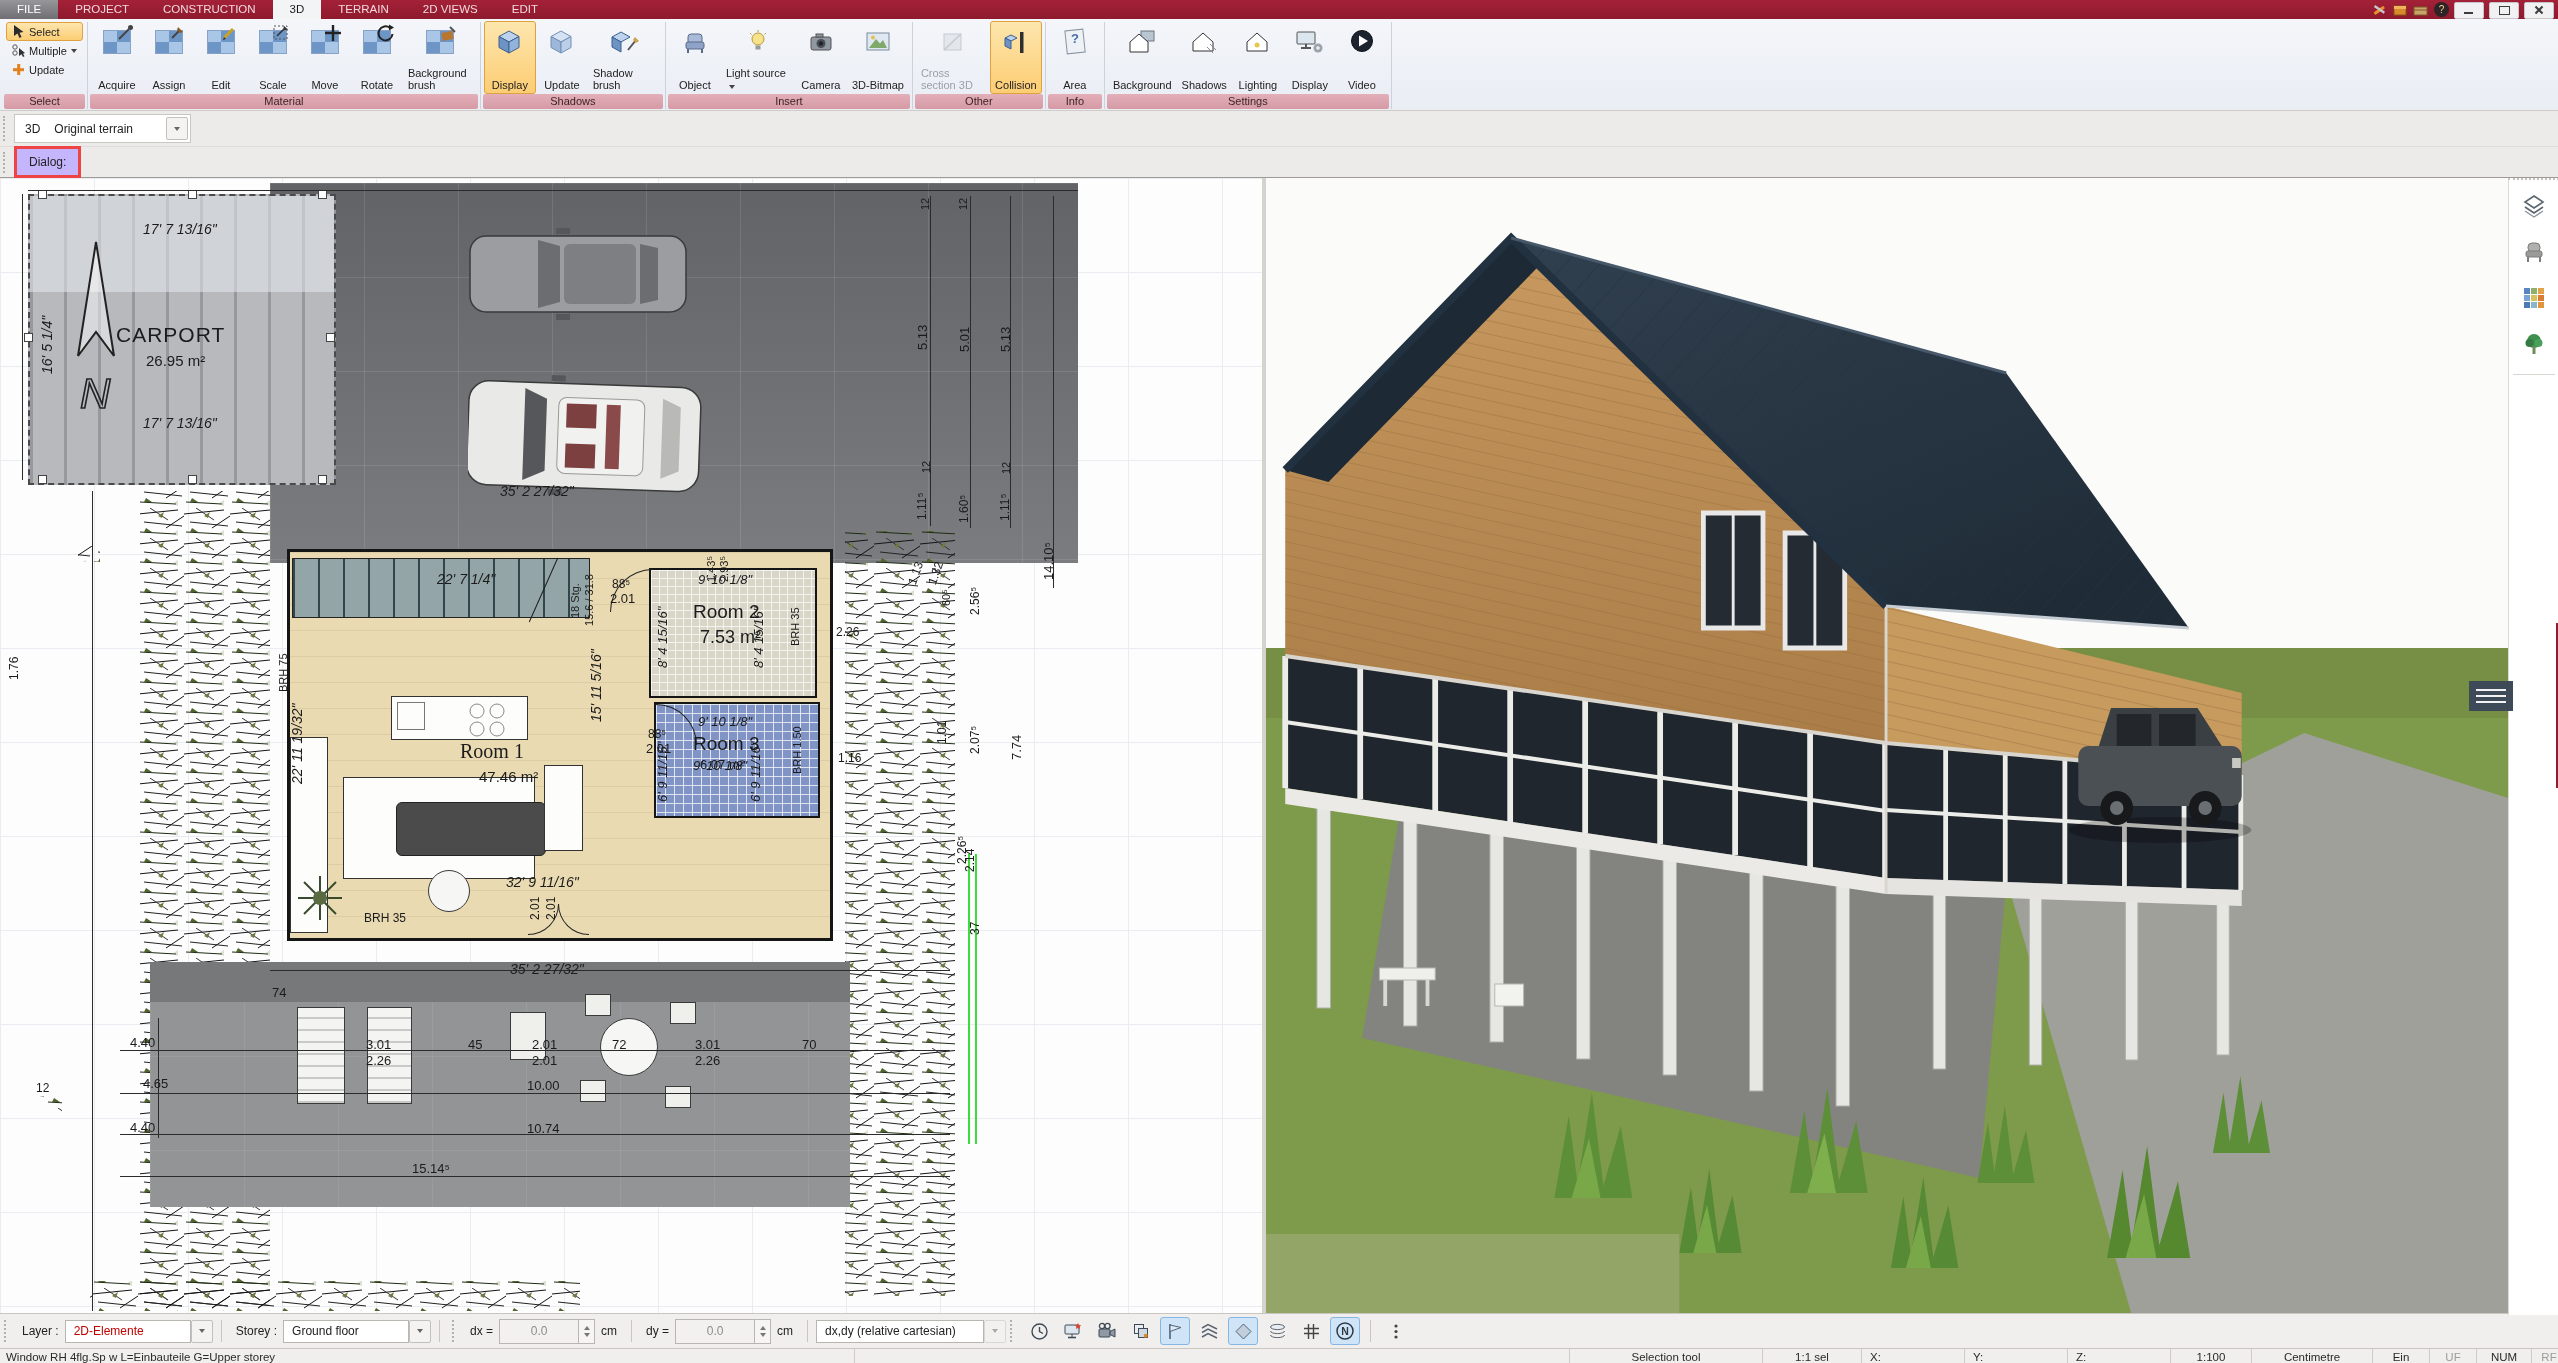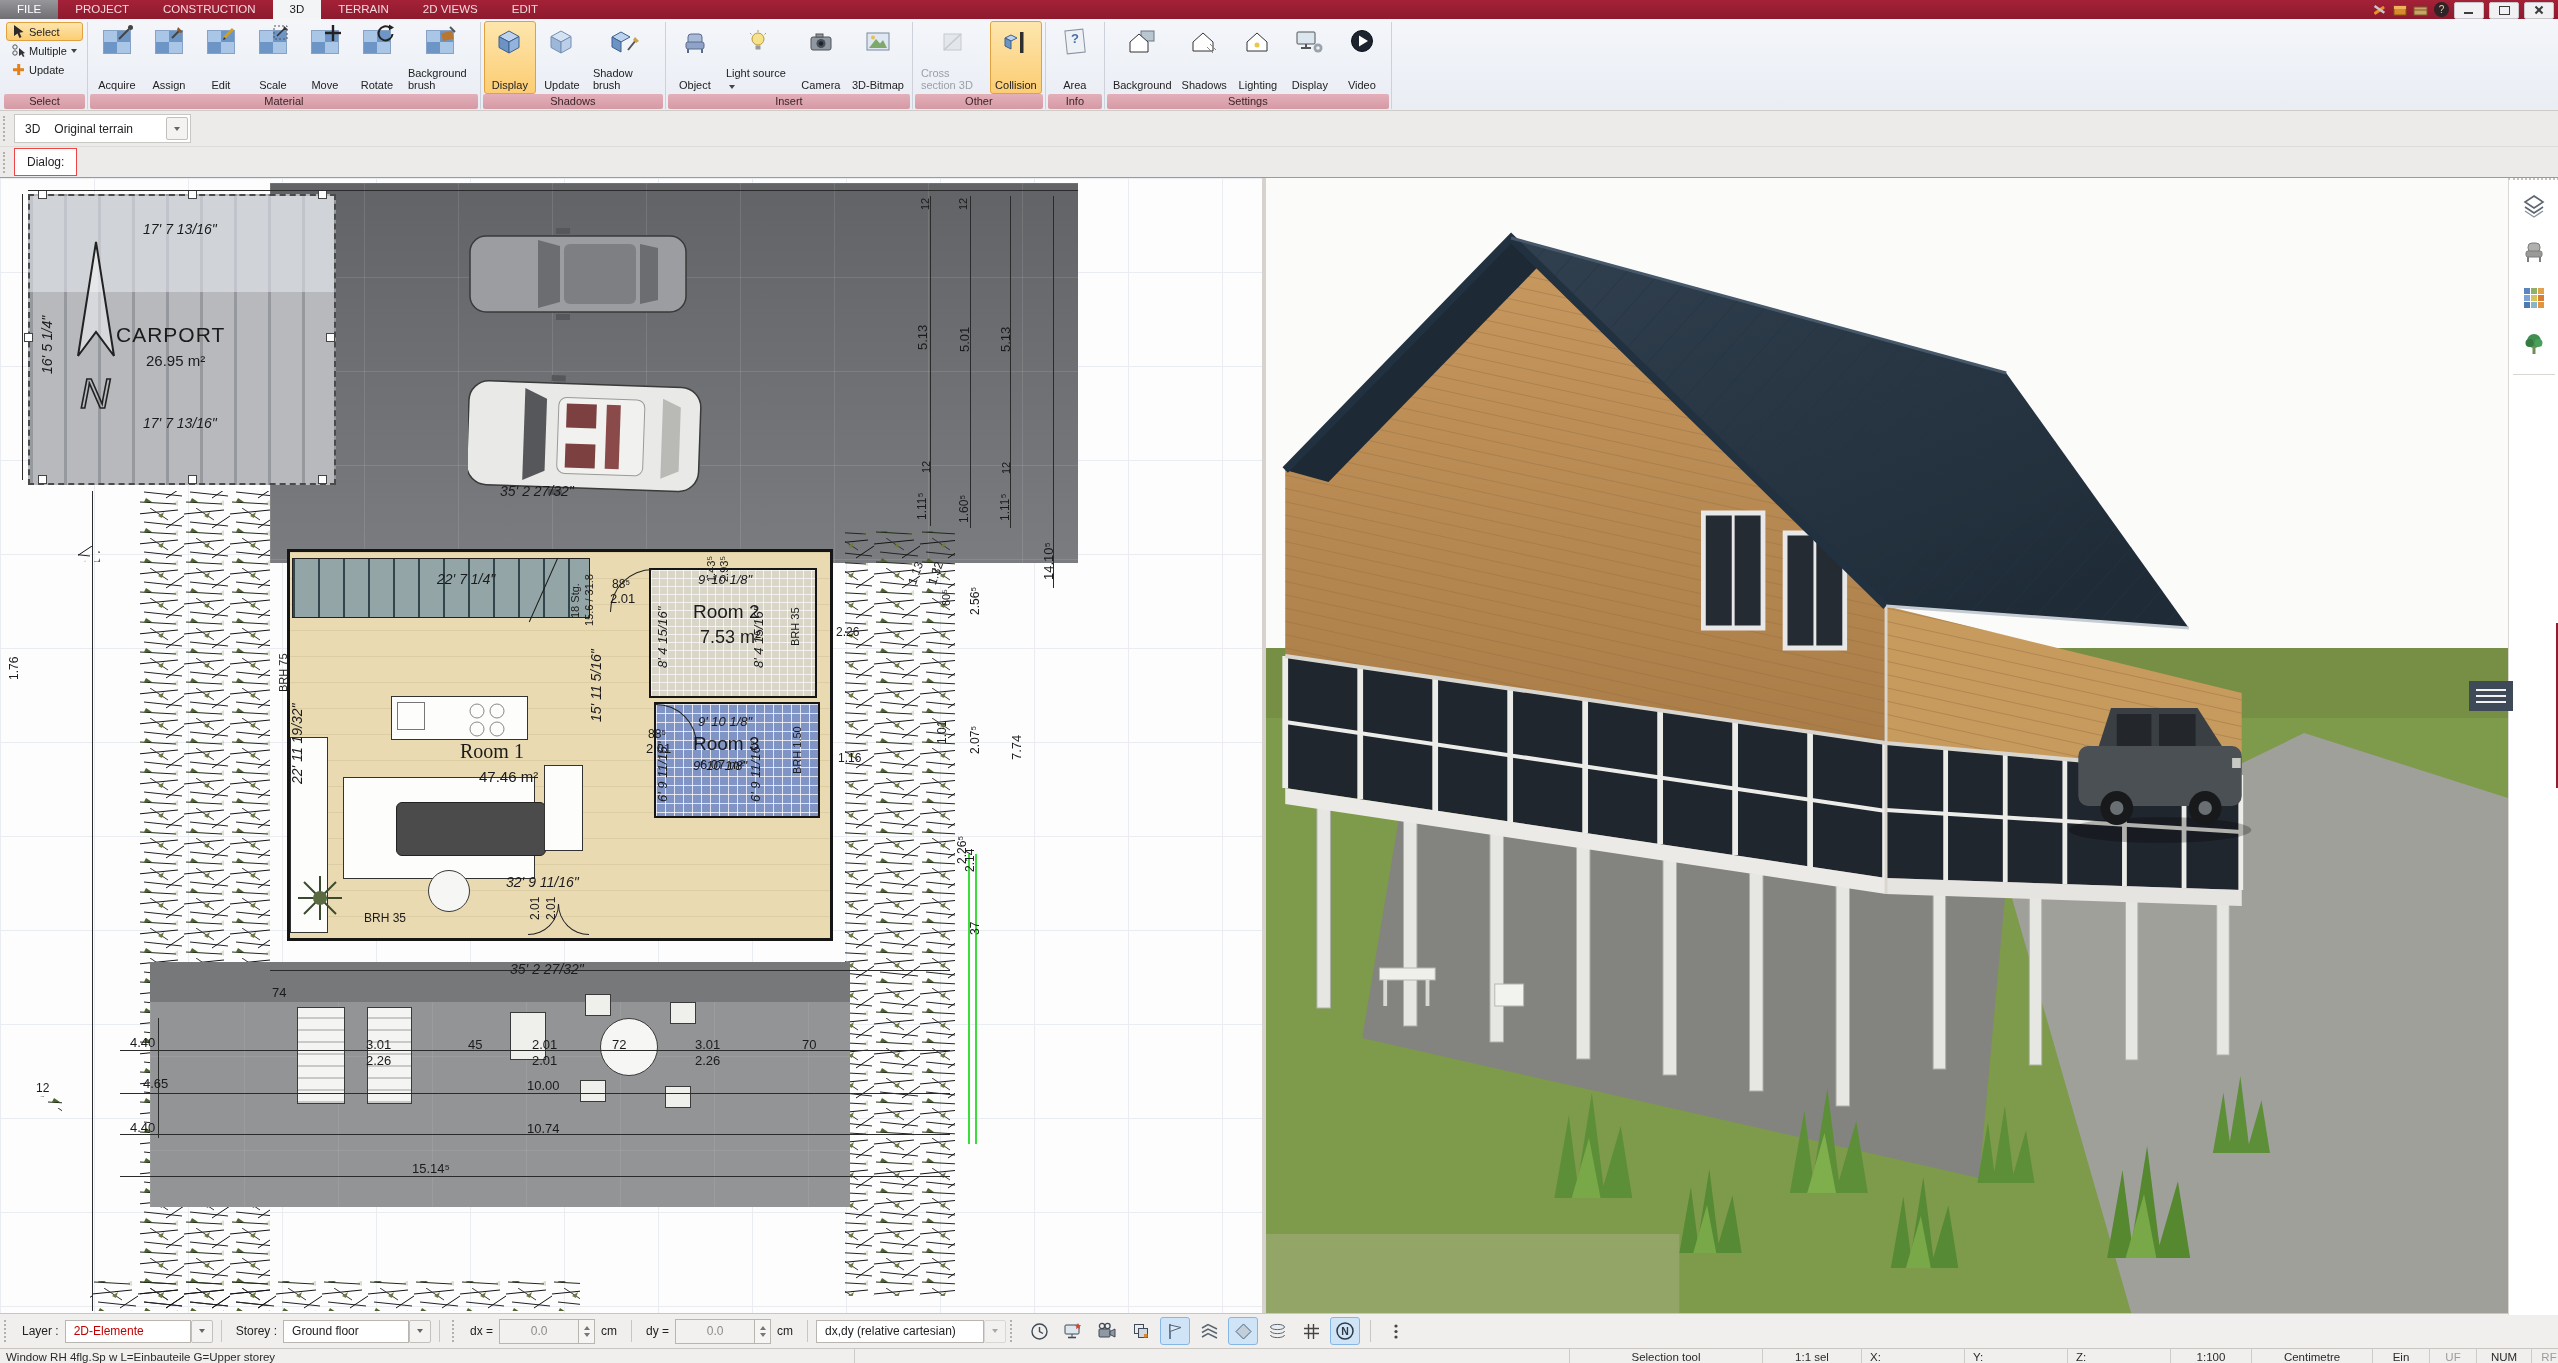--- a/index.html
+++ b/index.html
@@ -42,21 +42,21 @@
 
   
   .viewrow{height:35px;background:#ecebe9;display:flex;align-items:center;border-bottom:1px solid #dedcd8;}
   .grip{width:4px;height:70%;border-left:2px dotted #b3b0ac;margin:0 5px 0 3px;}
   .vbox{display:flex;align-items:center;background:#fff;border:1px solid #c9c7c3;height:27px;padding:0 2px 0 10px;}
   .vmode{font-size:12px;color:#222;margin-right:14px;}
   .vval{font-size:12px;color:#222;width:112px;}
   .ddbtn{width:20px;height:21px;border:1px solid #c2c0bc;border-radius:2px;background:#f4f3f2;display:flex;align-items:center;justify-content:center;}
   .ddbtn .caret{border-top-color:#666;}
   .dialogrow{height:30px;background:#ecebe9;display:flex;align-items:center;border-bottom:1px solid #9e9b97;}
-  .dbox{background:#ffffff;border:1px solid #ef4444;height:26px;display:flex;align-items:center;padding:0 12px;font-size:12px;color:#222;}
+  .dbox{background:#c4b5fd;border:3px solid #ef4444;height:26px;display:flex;align-items:center;padding:0 12px;font-size:12px;color:#222;}
 
   
   .content{position:relative;height:1135px;background:#fff;}
   .pane2d{position:absolute;left:0;top:0;width:1262px;height:1135px;background:#fdfdfe;overflow:hidden;
     background-image:linear-gradient(#e9ecf0 1px,transparent 1px),linear-gradient(90deg,#e9ecf0 1px,transparent 1px);
     background-size:94px 94px;}
   .split{position:absolute;left:1262px;top:0;width:4px;height:1135px;background:#d6d3ce;}
   .pane3d{position:absolute;left:1266px;top:0;width:1242px;height:1135px;background:#fbfbf9;}
   .side3d{position:absolute;left:2508px;top:0;width:50px;height:1135px;background:#fff;border-left:1px solid #dcd9d5;border-top:2px dotted #c5c2be;}
   .s3btn{width:36px;height:32px;margin:10px auto 14px;display:flex;align-items:center;justify-content:center;}

